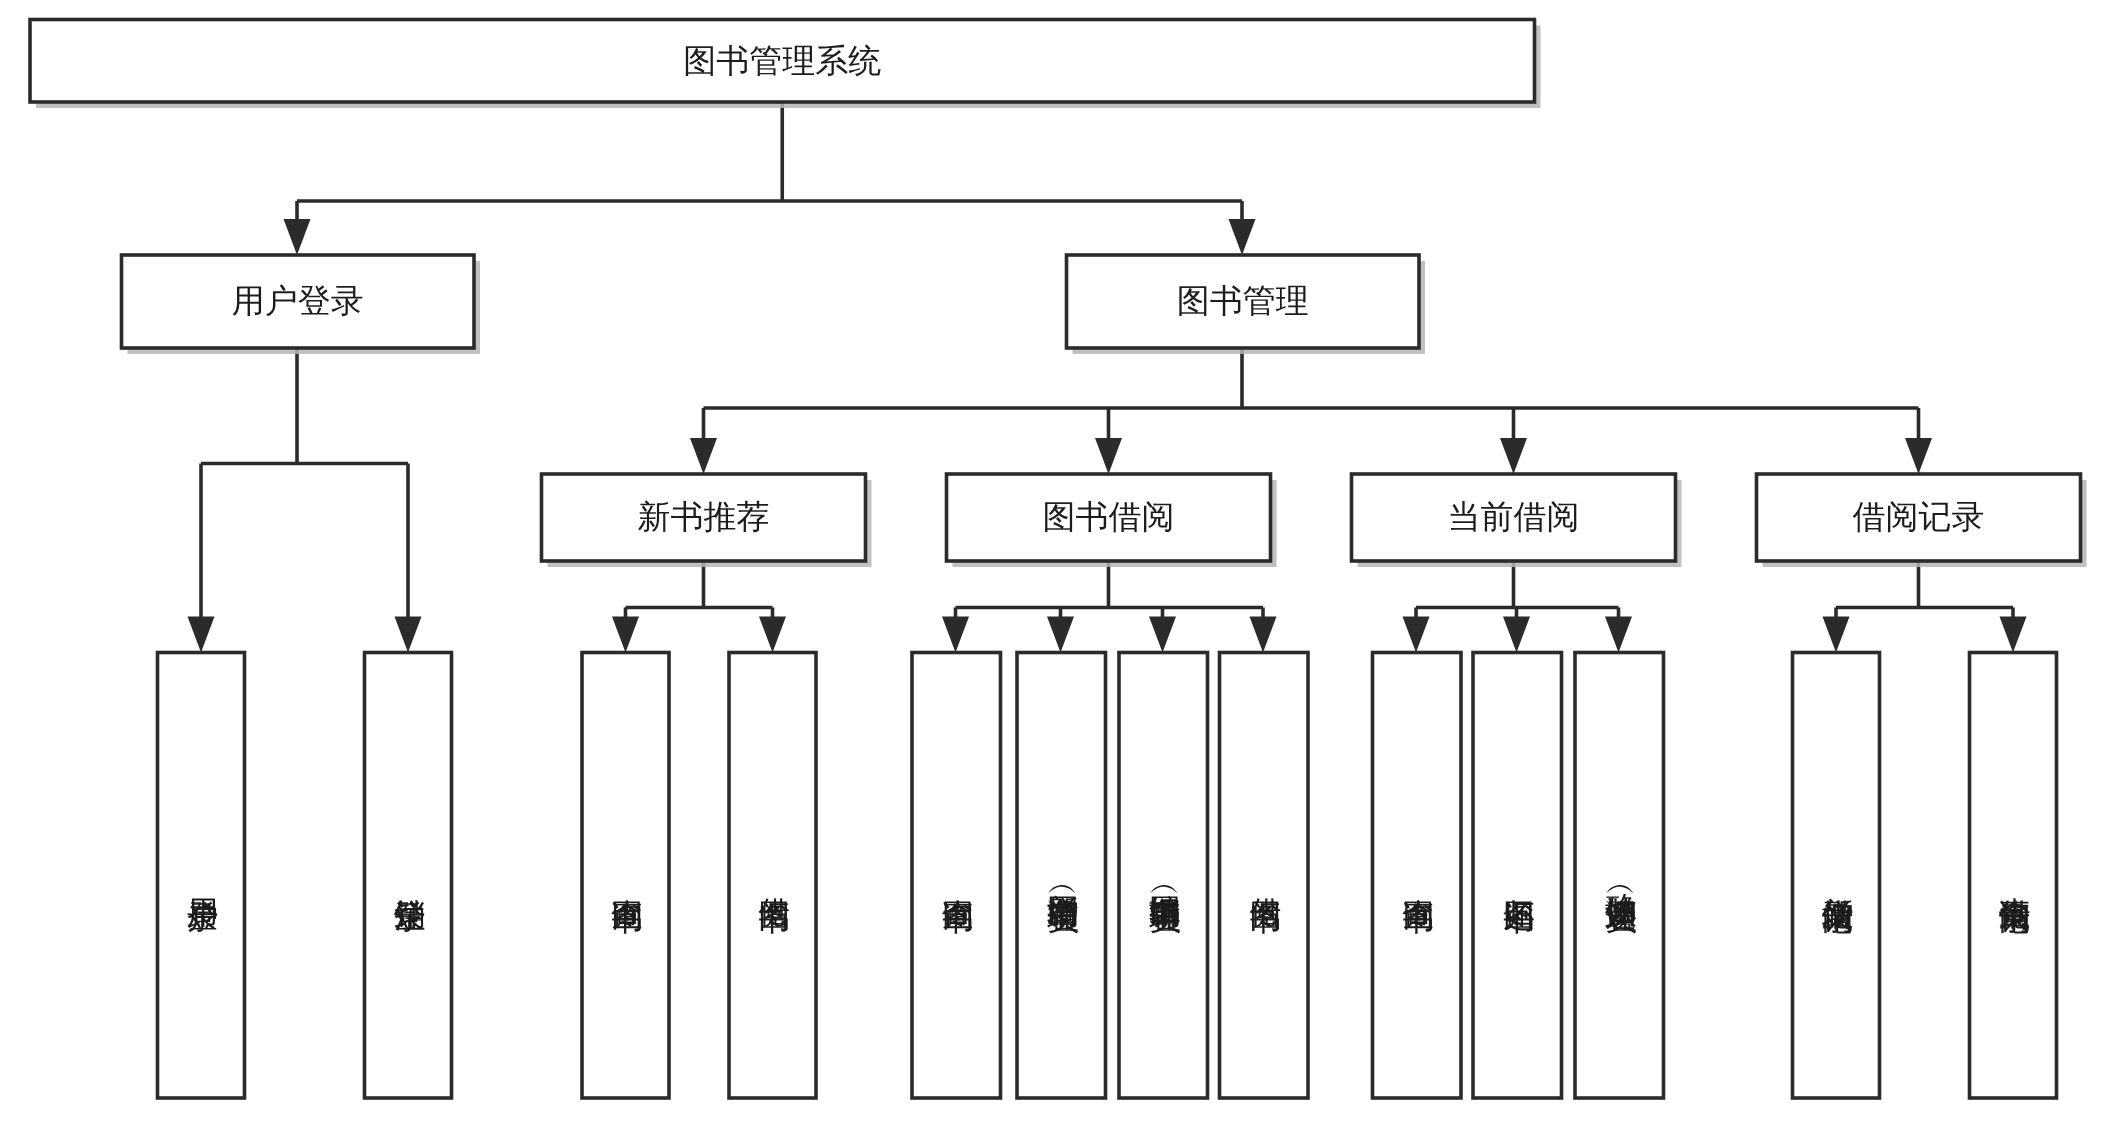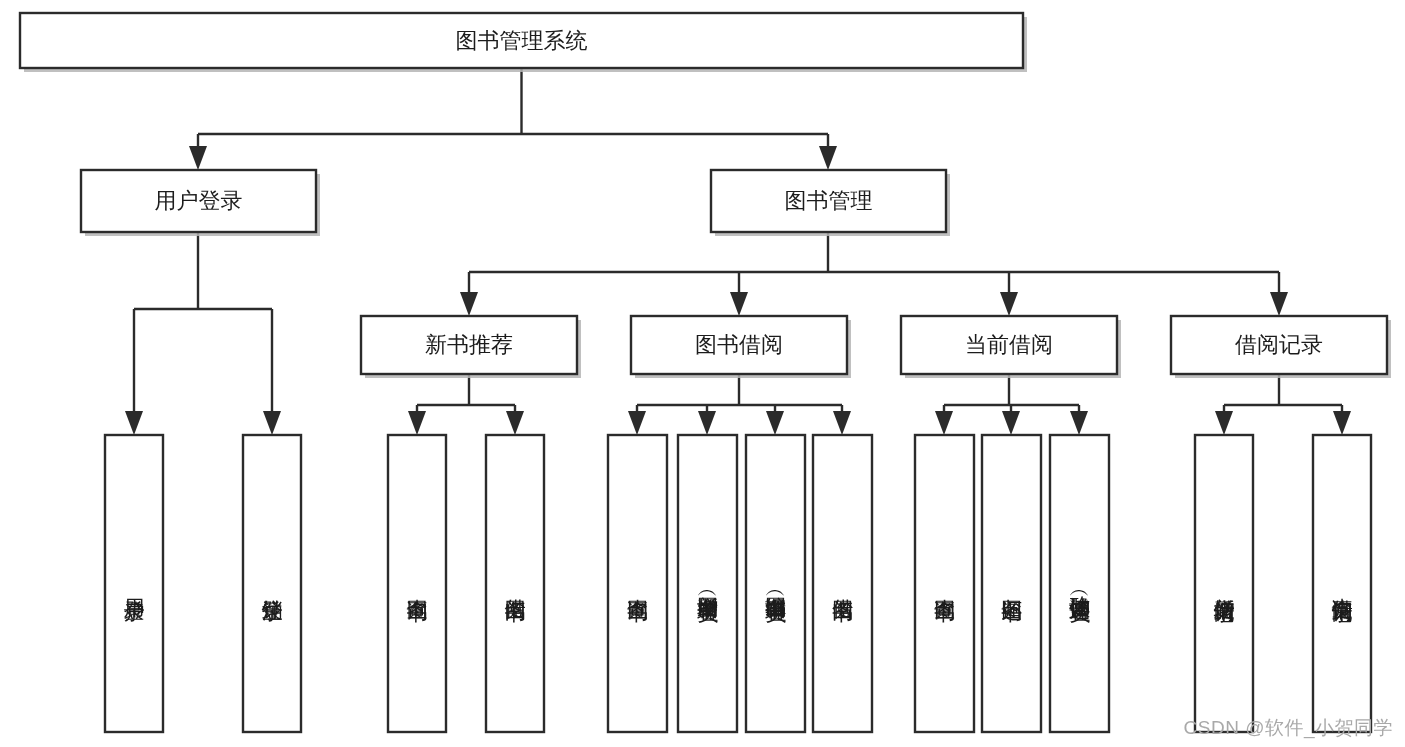--- a/index.html
+++ b/index.html
@@ -200,14 +200,13 @@
   <div class="node-label-v" style="left:608px; top:435px; width:59px; height:297px;">查询图书</div>
   <div class="node-label-v" style="left:678px; top:435px; width:59px; height:297px;">新增图书（管理员）</div>
   <div class="node-label-v" style="left:746px; top:435px; width:59px; height:297px;">编辑图书（管理员）</div>
   <div class="node-label-v" style="left:813px; top:435px; width:59px; height:297px;">借阅图书</div>
   <div class="node-label-v" style="left:915px; top:435px; width:59px; height:297px;">查询图书</div>
   <div class="node-label-v" style="left:982px; top:435px; width:59px; height:297px;">归还图书</div>
   <div class="node-label-v" style="left:1050px; top:435px; width:59px; height:297px;">确认归还（管理员）</div>
   <div class="node-label-v" style="left:1195px; top:435px; width:58px; height:297px;">新增借阅记录</div>
   <div class="node-label-v" style="left:1313px; top:435px; width:58px; height:297px;">查询借阅记录</div>
 
-  <div class="watermark">CSDN @软件_小贺同学</div>
 </div>
 
 </body></html>

